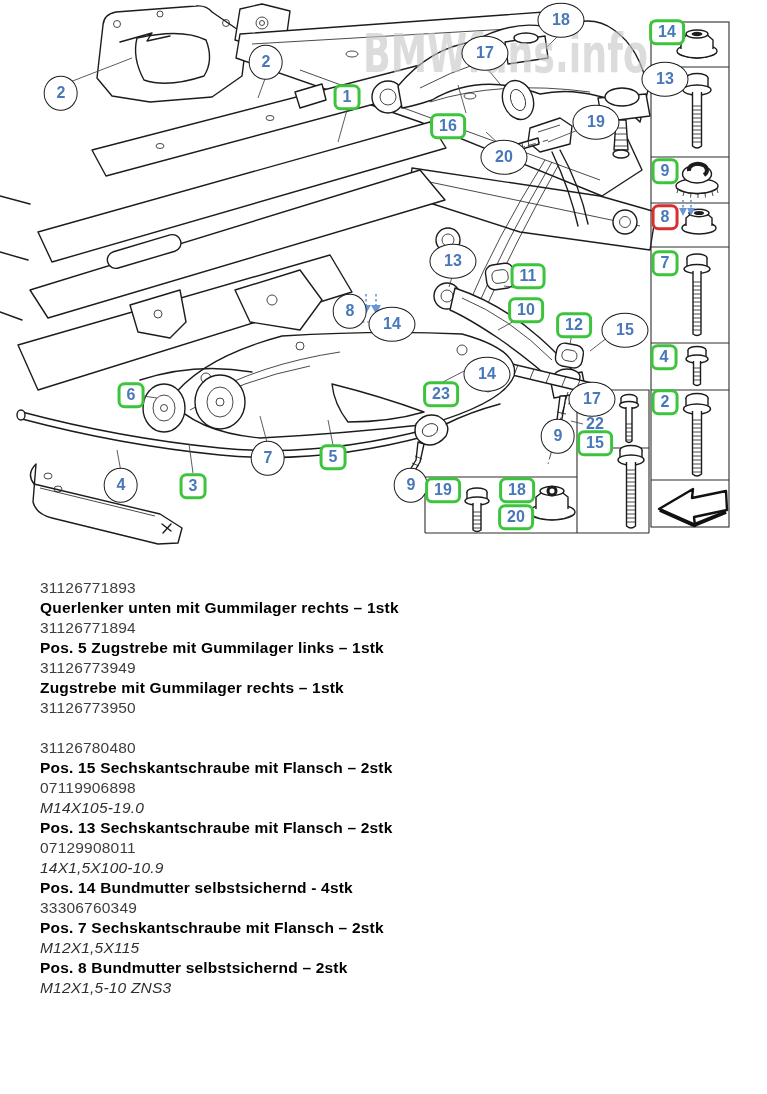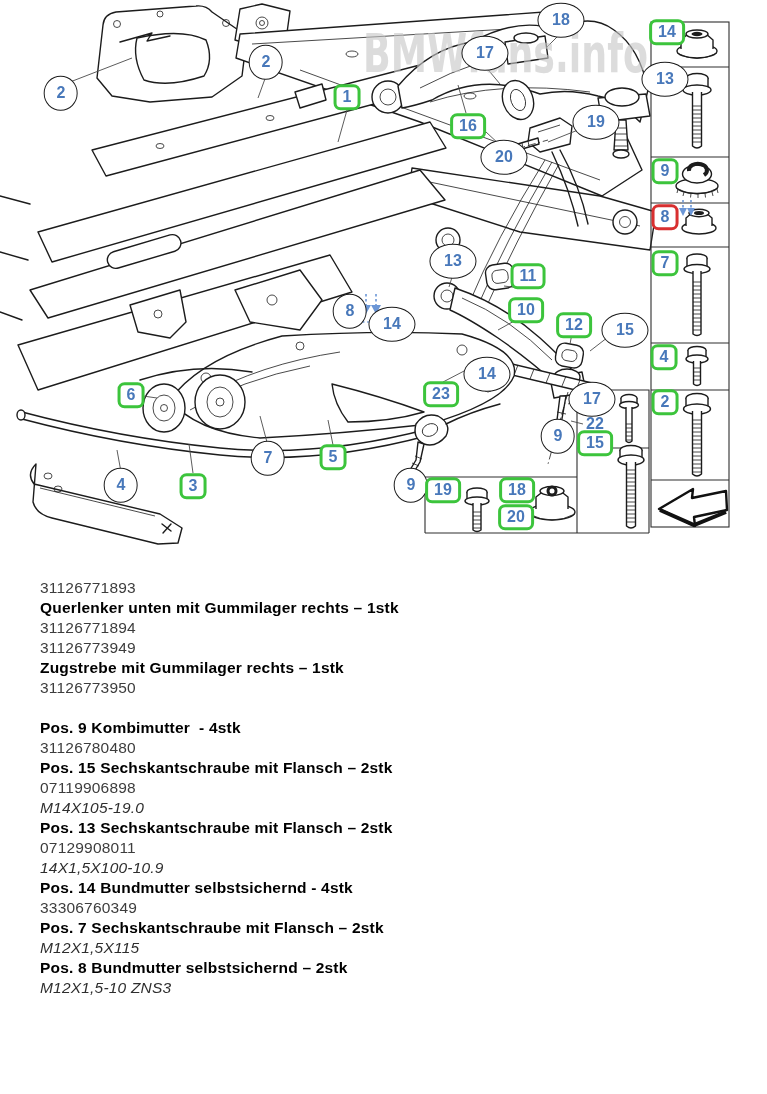--- a/index.html
+++ b/index.html
@@ -321,21 +321,21 @@
         </g>
       </g>
     </svg>
 
     <div class="callout-layer">
         <div class="callout halo" style="left: 61px; top: 93px;">2</div>
         <div class="callout halo" style="left: 266px; top: 62px;">2</div>
         <div class="callout" style="left: 347px; top: 97px;">1</div>
         <div class="callout halo" style="left: 561px; top: 20px;">18</div>
         <div class="callout halo" style="left: 485px; top: 53px;">17</div>
-        <div class="callout" style="left: 468px; top: 126px;">16</div>
+        <div class="callout" style="left: 448px; top: 126px;">16</div>
         <div class="callout halo" style="left: 596px; top: 122px;">19</div>
         <div class="callout halo" style="left: 504px; top: 157px;">20</div>
         <div class="callout halo" style="left: 453px; top: 261px;">13</div>
         <div class="callout" style="left: 528px; top: 276px;">11</div>
         <div class="callout red halo" style="left: 350px; top: 311px;">8</div>
         <div class="callout halo" style="left: 392px; top: 324px;">14</div>
         <div class="callout" style="left: 526px; top: 310px;">10</div>
         <div class="callout" style="left: 574px; top: 325px;">12</div>
         <div class="callout halo" style="left: 625px; top: 330px;">15</div>
         <div class="callout halo" style="left: 487px; top: 374px;">14</div>
@@ -360,25 +360,25 @@
         <div class="callout" style="left: 665px; top: 263px;">7</div>
         <div class="callout" style="left: 664px; top: 357px;">4</div>
         <div class="callout" style="left: 665px; top: 402px;">2</div>
       </div>
   </div>
 
   <div class="parts-list">
       <div class="pline number">31126771893</div>
       <div class="pline bold">Querlenker unten mit Gummilager rechts – 1stk</div>
       <div class="pline number">31126771894</div>
+      <div class="pline bold">Pos. 5 Zugstrebe mit Gummilager links – 1stk</div>
       <div class="pline number">31126773949</div>
       <div class="pline bold">Zugstrebe mit Gummilager rechts – 1stk</div>
       <div class="pline number">31126773950</div>
       <div class="pline blank">&nbsp;</div>
-      <div class="pline bold">Pos. 9 Kombimutter  - 4stk</div>
       <div class="pline number">31126780480</div>
       <div class="pline bold">Pos. 15 Sechskantschraube mit Flansch – 2stk</div>
       <div class="pline number">07119906898</div>
       <div class="pline italic">M14X105-19.0</div>
       <div class="pline bold">Pos. 13 Sechskantschraube mit Flansch – 2stk</div>
       <div class="pline number">07129908011</div>
       <div class="pline italic">14X1,5X100-10.9</div>
       <div class="pline bold">Pos. 14 Bundmutter selbstsichernd - 4stk</div>
       <div class="pline number">33306760349</div>
       <div class="pline bold">Pos. 7 Sechskantschraube mit Flansch – 2stk</div>

